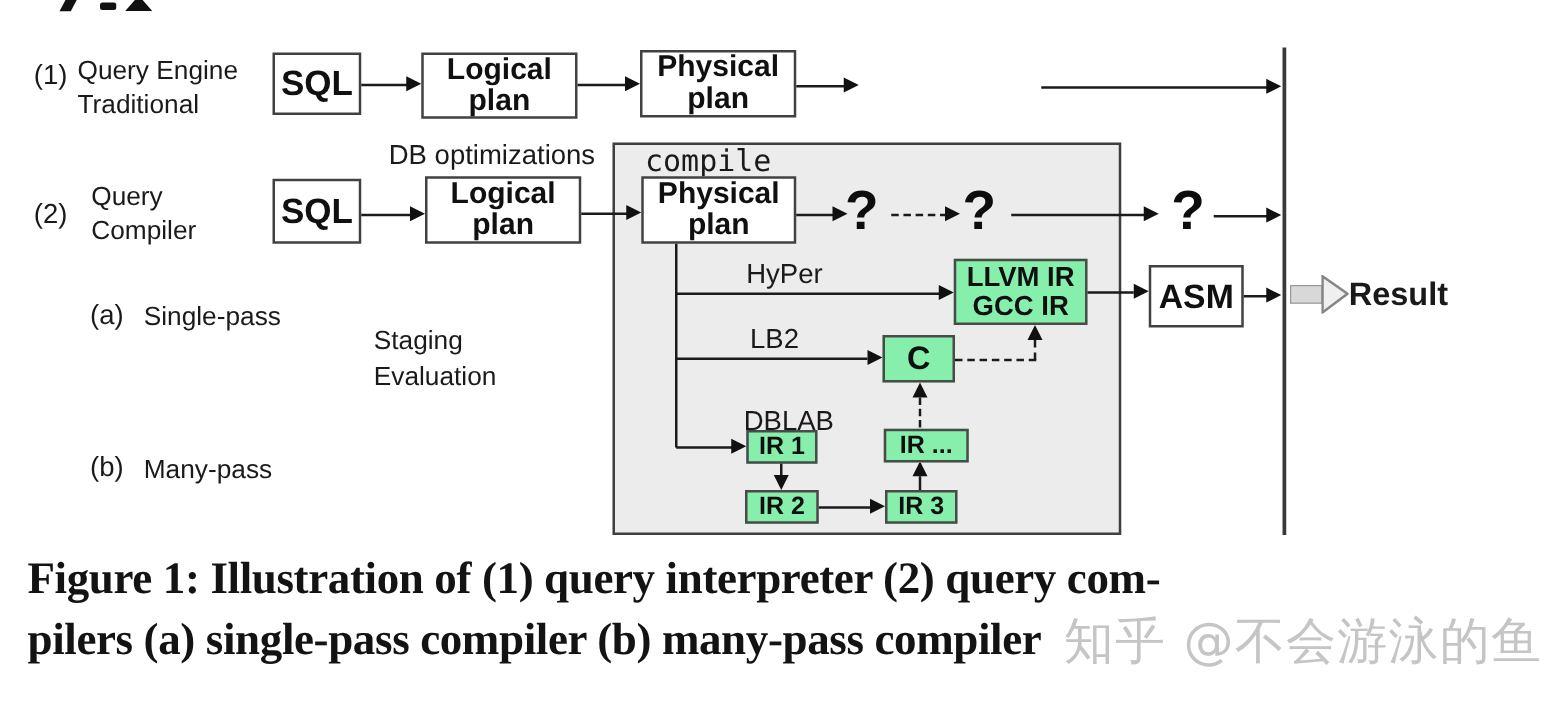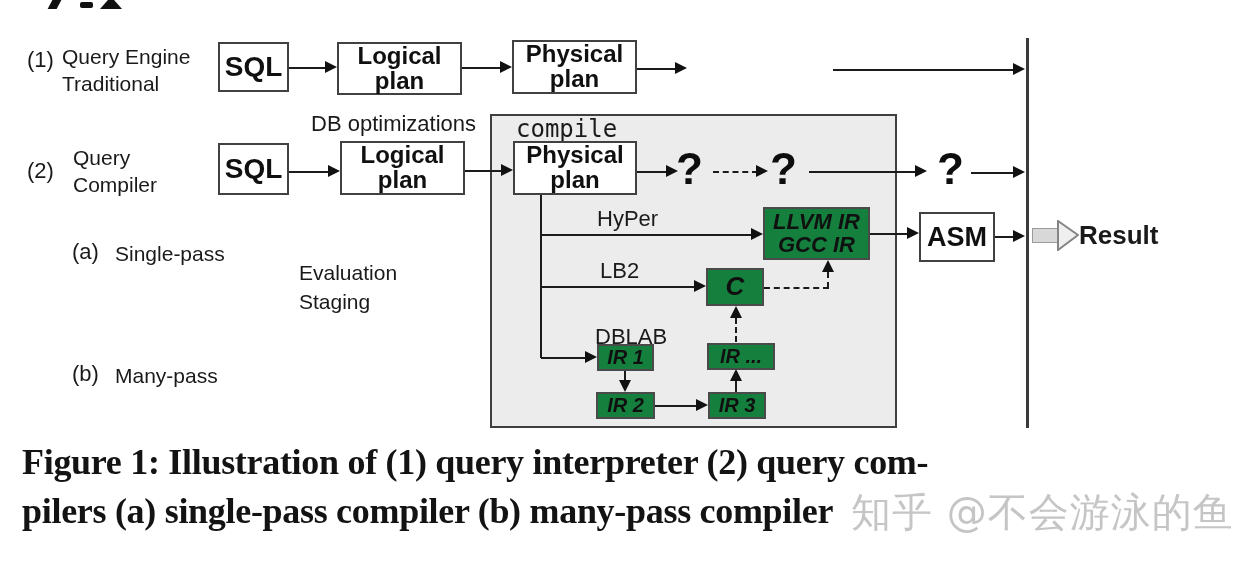--- a/index.html
+++ b/index.html
@@ -7,21 +7,21 @@
     position:relative;width:1236px;height:561px;background:#ffffff;
     font-family:"Liberation Sans",sans-serif;color:#161616;overflow:hidden;
   }
   
   .box{
     position:absolute;box-sizing:border-box;border:2px solid #414141;background:#ffffff;
     display:flex;flex-direction:column;align-items:center;justify-content:center;
     font-weight:bold;text-align:center;line-height:1.04;color:#101010;
   }
   .graybox{background:#e4e4e4;border-color:#555;}
-  .irbox{background:#15803d;border-color:#4a4a4a;font-style:italic;}
+  .irbox{background:#86efac;border-color:#4a4a4a;}
   .compilebox{
     position:absolute;box-sizing:border-box;border:2px solid #3f3f3f;background:#ececec;
   }
   
   .hl{position:absolute;height:0;border-top:2px solid #1b1b1b;}
   .vl{position:absolute;width:0;border-left:2px solid #1b1b1b;}
   .dash-h{border-top-style:dashed;}
   .dash-v{border-left-style:dashed;}
   .mainline{position:absolute;width:3px;background:#3a3a3a;}
   
@@ -180,22 +180,22 @@
   <div class="box irbox" style="left:707px;top:343px;width:68px;height:27px;font-size:20px;">
     <span>IR ...</span>
   </div>
   <div class="vl dash-v" style="left:735px;top:318px;height:24px;"></div>
   <div class="ah u" style="left:730px;top:306px;"></div>
 
   <div class="idx" style="left:72px;top:239px;">(a)</div>
   <div class="lbl" style="left:115px;top:240px;text-align:right;">Single-pass</div>
 
   <div class="lbl" style="left:299px;top:258px;line-height:29px;">
+    <div>Staging</div>
     <div>Evaluation</div>
-    <div>Staging</div>
   </div>
 
   <div class="idx" style="left:72px;top:361px;">(b)</div>
   <div class="lbl" style="left:115px;top:362px;">Many-pass</div>
 
   <div class="wm" style="left:851px;top:485px;">知乎 @不会游泳的鱼</div>
   <div class="cap" style="left:22px;top:441px;">Figure 1: Illustration of (1) query interpreter (2) query com-</div>
   <div class="cap" style="left:22px;top:490px;">pilers (a) single-pass compiler (b) many-pass compiler</div>
 
 </div>

